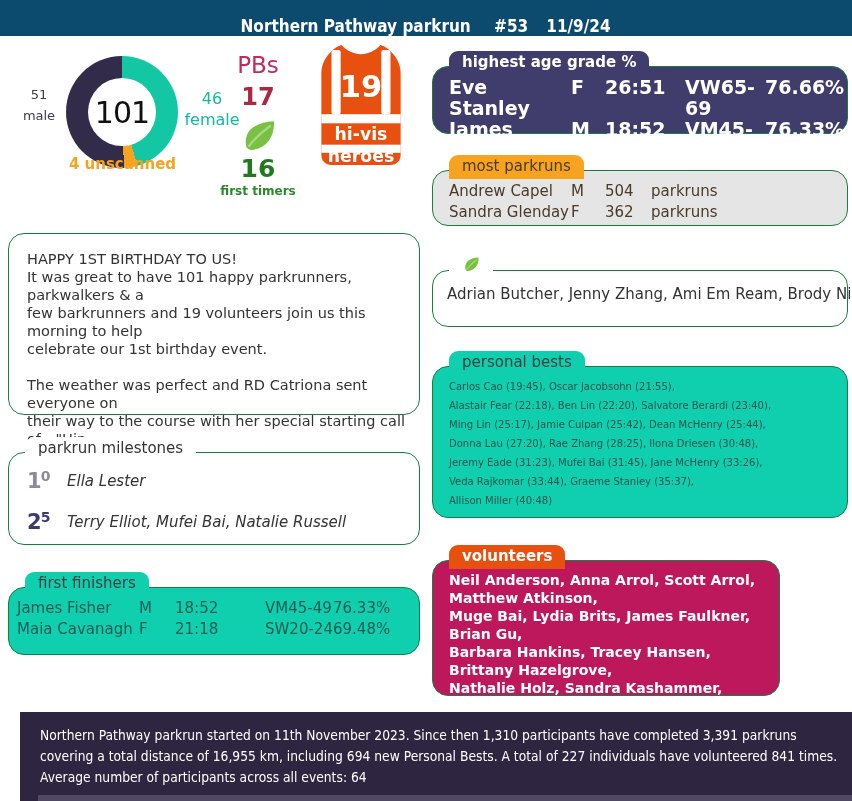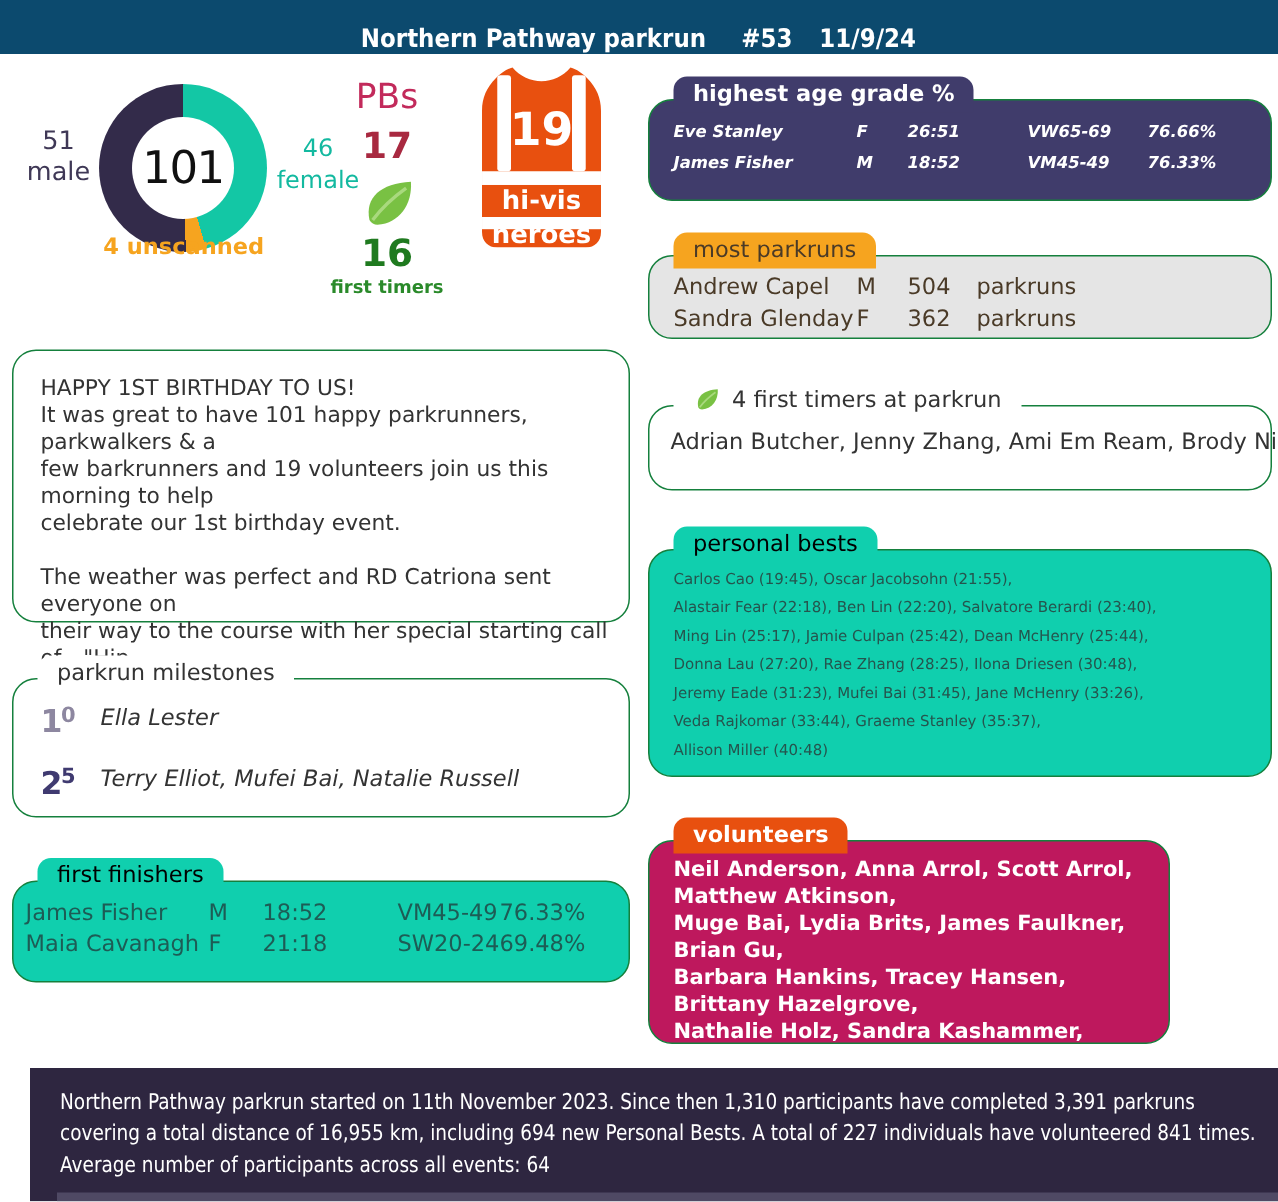--- a/index.html
+++ b/index.html
@@ -19,21 +19,21 @@
                     transform-origin:left top; font-size:14.5px; line-height:21px; }
   .scroll-strip { position:absolute; left:18px; bottom:0; width:834px; height:6px; background:#4f4964; }
 
   
   .donut { position:absolute; left:66px; top:56px; width:112px; height:112px; border-radius:50%;
            background:conic-gradient(#13c7a5 0deg 164deg, #f6a41f 164deg 178deg, #332b4a 178deg 360deg); }
   .donut-hole { position:absolute; left:22px; top:22px; width:68px; height:68px; border-radius:50%;
                 background:#fff; display:flex; align-items:center; justify-content:center;
                 font-size:30px; color:#101010; letter-spacing:-1px; }
   .stat-male { position:absolute; left:10px; top:84px; width:58px; text-align:center;
-               color:#3f3856; font-size:17px; line-height:21px; }
+               color:#3f3856; font-size:13px; line-height:21px; }
   .stat-female { position:absolute; left:179px; top:88px; width:66px; text-align:center;
                  color:#13b9a0; font-size:16px; line-height:21px; }
   .stat-unscanned { position:absolute; left:35px; top:155px; width:175px; text-align:center;
                     color:#f6a41f; font-weight:bold; font-size:15px; }
 
   
   .pbs-col { position:absolute; left:220px; top:52px; width:76px; text-align:center; }
   .pbs-word { font-size:23px; font-weight:normal; color:#c22a5b; }
   .pbs-num { font-size:24px; font-weight:bold; color:#a82940; margin-top:5px; }
   .leaf-big { margin:7px auto 2px auto; display:block; }
@@ -41,50 +41,50 @@
   .ft-word { font-size:12px; font-weight:bold; color:#2a8a2a; margin-top:1px; }
 
   .vest { position:absolute; left:313px; top:43px; }
 
   
   .panel { position:absolute; border:1px solid #15803d; border-radius:16px; }
   .tab { position:absolute; top:-16px; left:16px; padding:1px 13px 3px 13px; line-height:20px;
          border-radius:9px 9px 0 0; font-size:15px; white-space:nowrap; }
   .tab-purple { background:#403c6b; color:#ffffff; font-weight:bold; }
   .tab-orange { background:#f6a41f; color:#4a3a27; }
-  .tab-teal   { background:#10cfae; color:#000000; }
+  .tab-teal   { background:#10cfae; color:#404040; }
   .tab-red    { background:#e8500f; color:#ffffff; font-weight:bold; }
   .tab-white  { background:#ffffff; color:#333333; display:flex; align-items:center; gap:8px; }
 
   .p-agegrade { left:432px; top:66px;  width:416px; height:68px;  background:#403c6b; }
   .p-most     { left:432px; top:170px; width:416px; height:56px;  background:#e5e5e5; }
   .p-newbies  { left:432px; top:270px; width:416px; height:57px;  background:#ffffff; }
   .p-pbs      { left:432px; top:366px; width:416px; height:152px; background:#10cfae; }
   .p-vols     { left:432px; top:560px; width:348px; height:136px; background:#be185d; }
   .p-message  { left:8px;   top:233px; width:412px; height:182px; background:#ffffff; }
   .p-miles    { left:8px;   top:452px; width:412px; height:93px;  background:#ffffff; }
   .p-firsts   { left:8px;   top:587px; width:412px; height:68px;  background:#10cfae; }
 
   
   .rows { padding-top:10px; }
   .row5a { display:grid; grid-template-columns:122px 34px 80px 80px auto; padding-left:16px;
-           font-size:11px; line-height:21px; color:#fff; font-weight:bold;font-style:italic; }
+           font-size:19px; line-height:21px; color:#fff; font-weight:bold; }
   .row4  { display:grid; grid-template-columns:122px 34px 46px auto; padding-left:16px;
            font-size:15px; line-height:21px; color:#4a3a27; }
   .row5b { display:grid; grid-template-columns:122px 36px 90px 68px auto; padding-left:8px;
            font-size:15px; line-height:21px; color:#1d5c55; }
 
   .newbie-names { padding:14px 10px 0 14px; font-size:15px; color:#333333; white-space:nowrap; }
 
   .pb-text { padding:10px 8px 0 16px; font-size:10px; line-height:19px; color:#25554e; white-space:pre-line; }
   .vol-text { padding:10px 8px 0 16px; font-size:14px; line-height:18px; color:#ffffff; font-weight:bold; white-space:pre-line; }
   .msg-text { padding:16px 12px 0 18px; font-size:14.5px; line-height:18px; color:#333333; white-space:pre-line; }
 
   .mile-rows { padding:16px 0 0 18px; }
-  .mile-row { display:flex; align-items:flex-start; margin-bottom:17px; }
+  .mile-row { display:flex; align-items:center; margin-bottom:17px; }
   .badge { width:40px; font-weight:bold; font-size:21px; letter-spacing:-1px; }
   .badge .sup { font-size:14px; position:relative; top:-7px; }
   .badge-10 { color:#8d87a0; }
   .badge-25 { color:#3f3a70; }
   .mile-names { font-size:15px; color:#333333;font-style:italic; }
 </style>
 </head>
 <body>
 
 <div class="canvas">
@@ -165,21 +165,20 @@
       </div>
     </div>
   </div>
 
   <div class="panel p-newbies">
     <div class="tab tab-white">
       <svg width="18" height="16" viewBox="0 0 36 32">
         <path d="M33,3 C14,4 4,13 7,27 C8,29 10,30 12,30 C26,29 34,17 33,3 Z" fill="#79c143"></path>
         <path d="M9,27 C15,19 23,12 30,7" stroke="#a9d97e" stroke-width="2.2" fill="none"></path>
       </svg>
-      <span>4 first timers at parkrun</span>
     </div>
     <div class="newbie-names">Adrian Butcher, Jenny Zhang, Ami Em Ream, Brody Nicholson</div>
   </div>
 
   <div class="panel p-pbs">
     <div class="tab tab-teal">personal bests</div>
     <div class="pb-text">Carlos Cao (19:45), Oscar Jacobsohn (21:55),
 Alastair Fear (22:18), Ben Lin (22:20), Salvatore Berardi (23:40),
 Ming Lin (25:17), Jamie Culpan (25:42), Dean McHenry (25:44),
 Donna Lau (27:20), Rae Zhang (28:25), Ilona Driesen (30:48),

